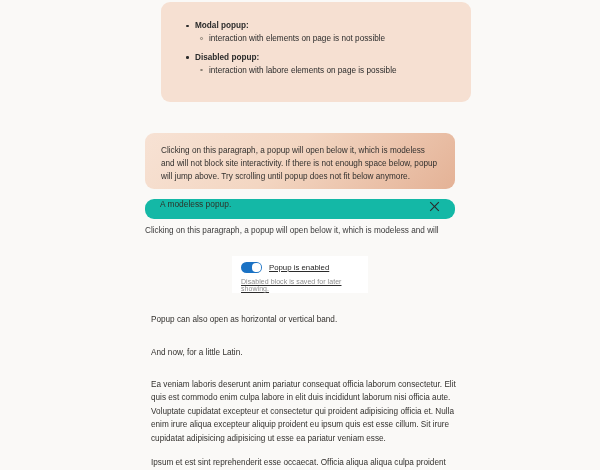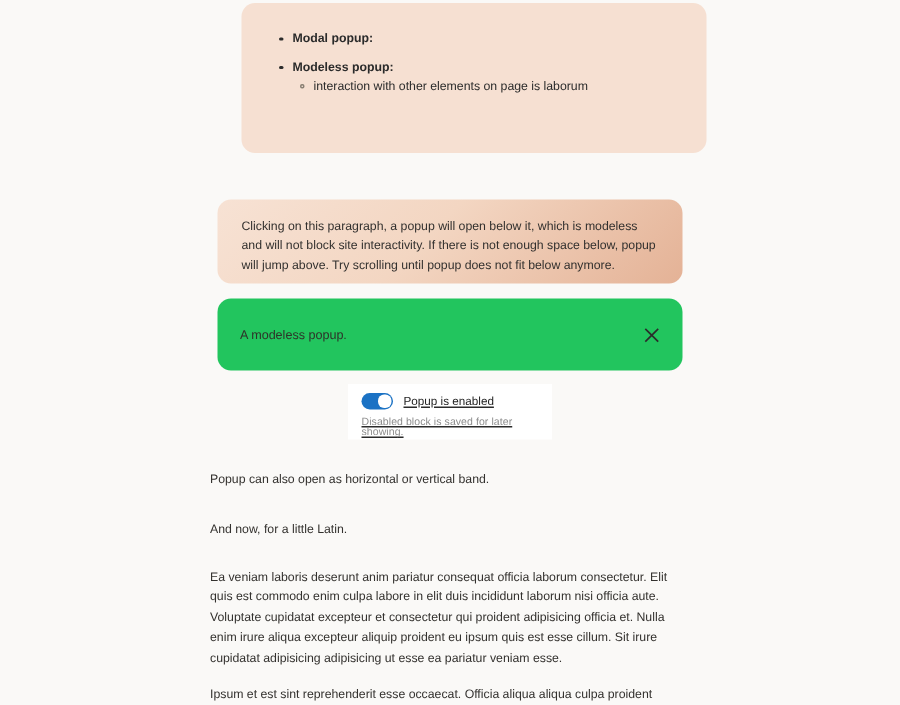--- a/index.html
+++ b/index.html
@@ -117,26 +117,25 @@
     white-space: nowrap;
     overflow: hidden;
   }
 
   
   .popup {
     position: absolute;
     left: 145px;
     top: 199px;
     width: 310px;
-    height: 48px;
-    background: #22c55e;
+    height: 20px;
+    background: #14b8a6;
     border-radius: 9px;
     box-sizing: border-box;
     display: flex;
-    align-items: center;
     justify-content: space-between;
     padding: 0 14px 0 15px;
   }
   .popup-text {
     font-size: 8.4px;
     color: #2e3329;
   }
   .popup-close {
     width: 14px;
     height: 14px;
@@ -188,48 +187,49 @@
   .toggle-sub {
     margin-top: 5px;
     font-size: 7px;
     color: #8d8d8d;
     letter-spacing: 0.05px;
   }
 
   
   .body-para {
     position: absolute;
-    left: 140px;
+    left: 151px;
     width: 312px;
     font-size: 8.2px;
     line-height: 13.4px;
     color: #33312e;
   }
   .p-band   { top: 313px; }
   .p-latin-intro { top: 346px; }
   .p-latin  { top: 378px; }
   .p-last   { top: 456px; }
 </style>
 </head>
 <body>
 
 <div class="page">
 
   <div class="info-card">
     <ul class="bullet-list">
       <li class="bullet-item">
         <span class="lead">Modal popup:</span>
         <ul class="sub-list">
+          <li class="sub-item">interaction with elements on page is not possible</li>
         </ul>
       </li>
       <li class="group-gap"></li>
       <li class="bullet-item">
-        <span class="lead">Modeless popup:</span>
+        <span class="lead">Disabled popup:</span>
         <ul class="sub-list">
-          <li class="sub-item">interaction with other elements on page is laborum</li>
+          <li class="sub-item">interaction with labore elements on page is possible</li>
         </ul>
       </li>
     </ul>
   </div>
 
   <div class="gradient-para">Clicking on this paragraph, a popup will open below it, which is modeless and will not block site interactivity. If there is not enough space below, popup will jump above. Try scrolling until popup does not fit below anymore.</div>
 
   <div class="obscured-line">Clicking on this paragraph, a popup will open below it, which is modeless and will</div>
 
   <div class="popup">

